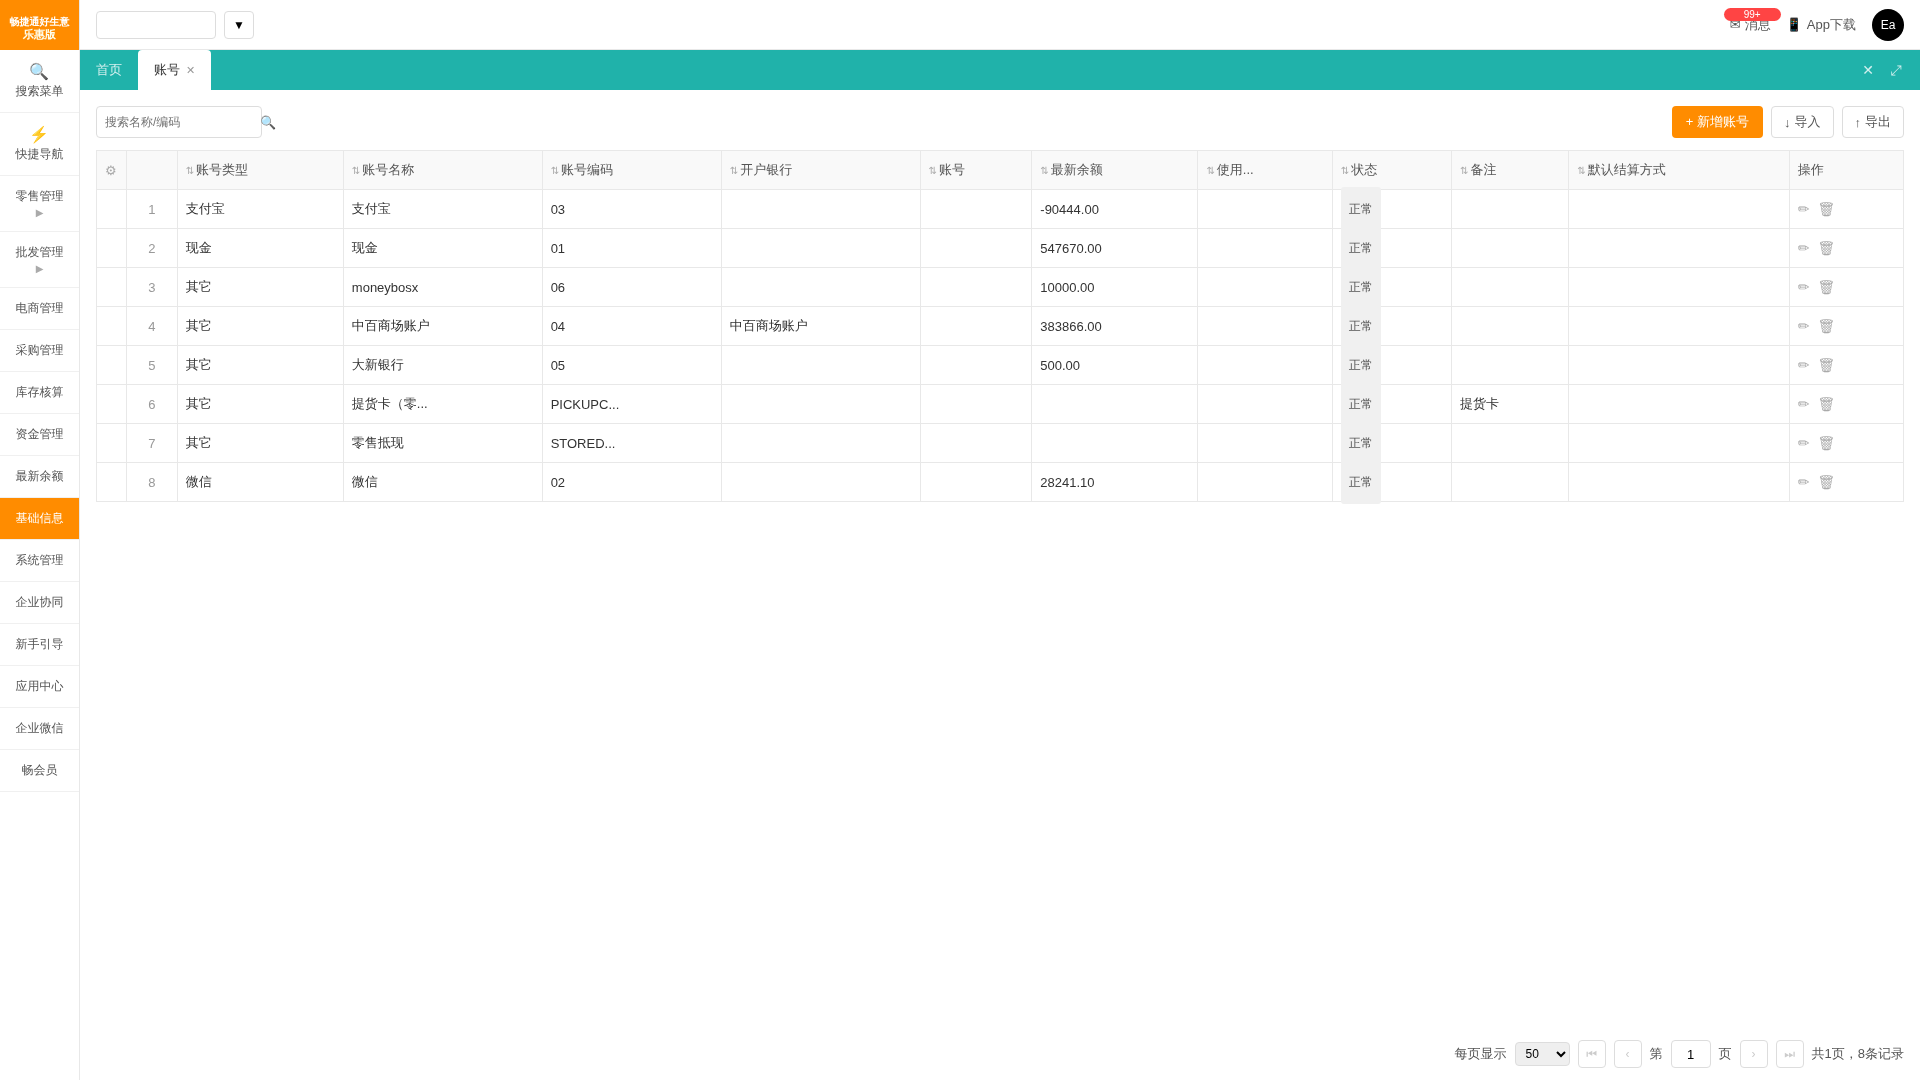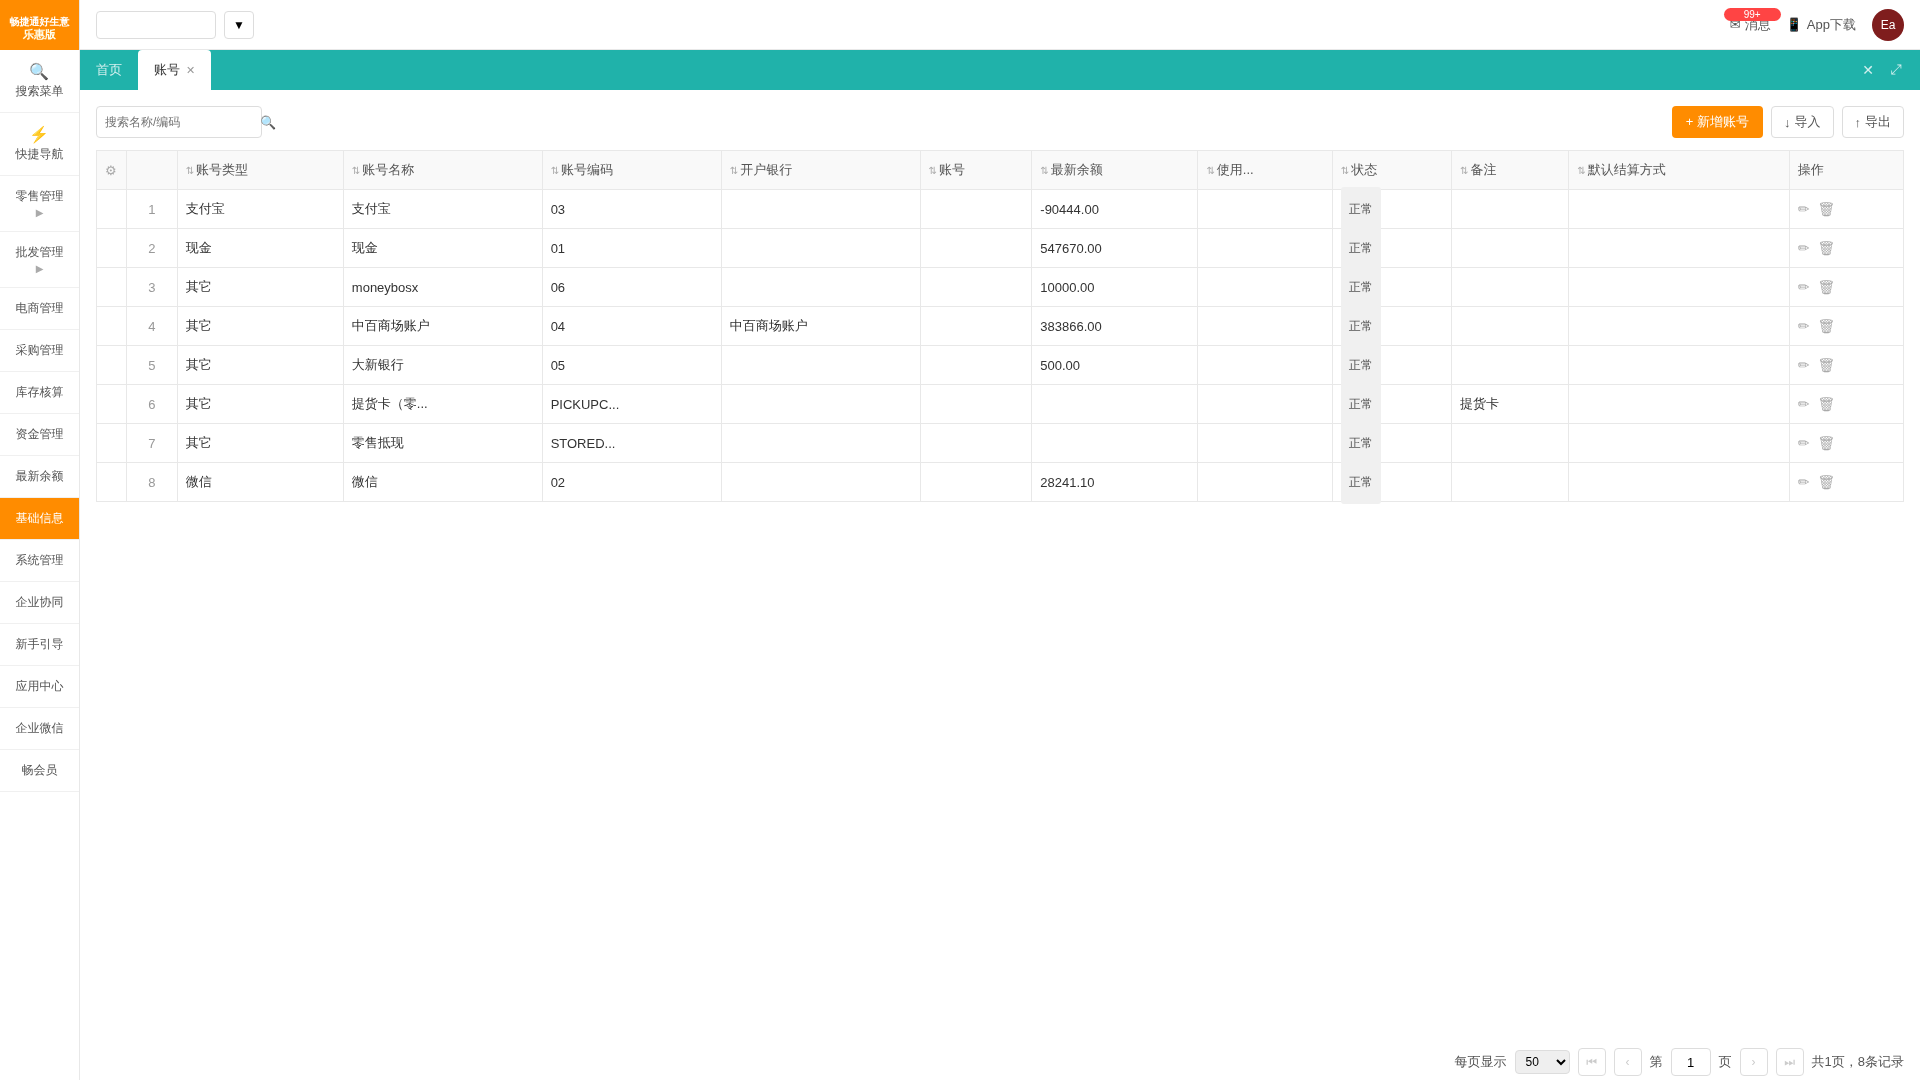--- a/index.html
+++ b/index.html
@@ -109,36 +109,35 @@
       align-items: center;
       gap: 4px;
       cursor: pointer;
       font-size: 13px;
       color: #555;
     }
     .avatar {
       width: 32px;
       height: 32px;
       border-radius: 50%;
-      background: #7f1d1d;
+      background: #000000;
       display: flex;
       align-items: center;
       justify-content: center;
       color: white;
       font-size: 12px;
     }
 
     
     .tab-bar {
       height: 40px;
       background: #20b2aa;
       display: flex;
       align-items: center;
       padding: 0 0;
-      font-family: Liberation Serif, serif;
     }
     .tab {
       height: 40px;
       display: flex;
       align-items: center;
       padding: 0 16px;
       font-size: 13px;
       cursor: pointer;
       color: rgba(255,255,255,0.8);
       gap: 6px;
@@ -256,21 +255,21 @@
       cursor: pointer;
       color: #aaa;
       font-size: 14px;
     }
     .settings-col { width: 30px; text-align: center; }
     .gear-icon { cursor: pointer; color: #aaa; }
 
     
     .pagination {
       position: absolute;
-      bottom: 4px;
+      bottom: 12px;
       right: 16px;
       display: flex;
       align-items: center;
       gap: 8px;
       font-size: 13px;
       color: #555;
     }
     .page-size-select {
       border: 1px solid #ddd;
       border-radius: 4px;

